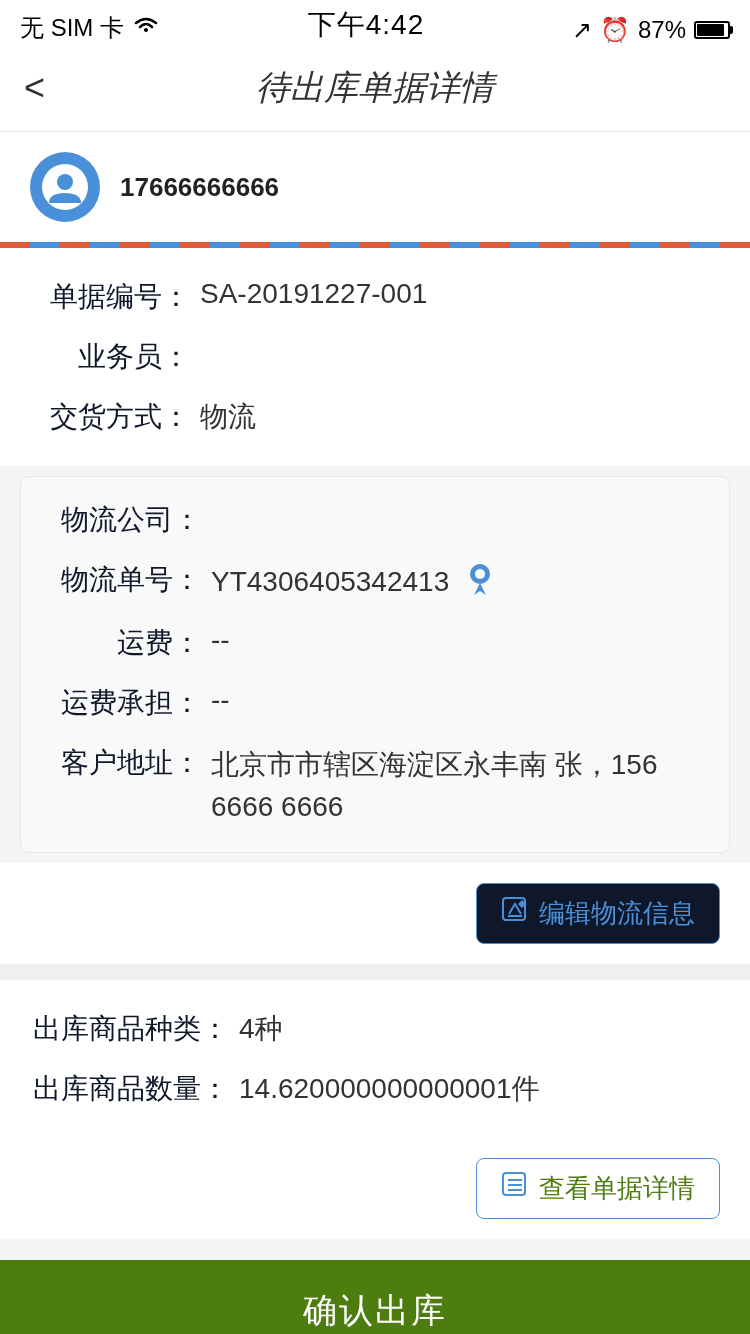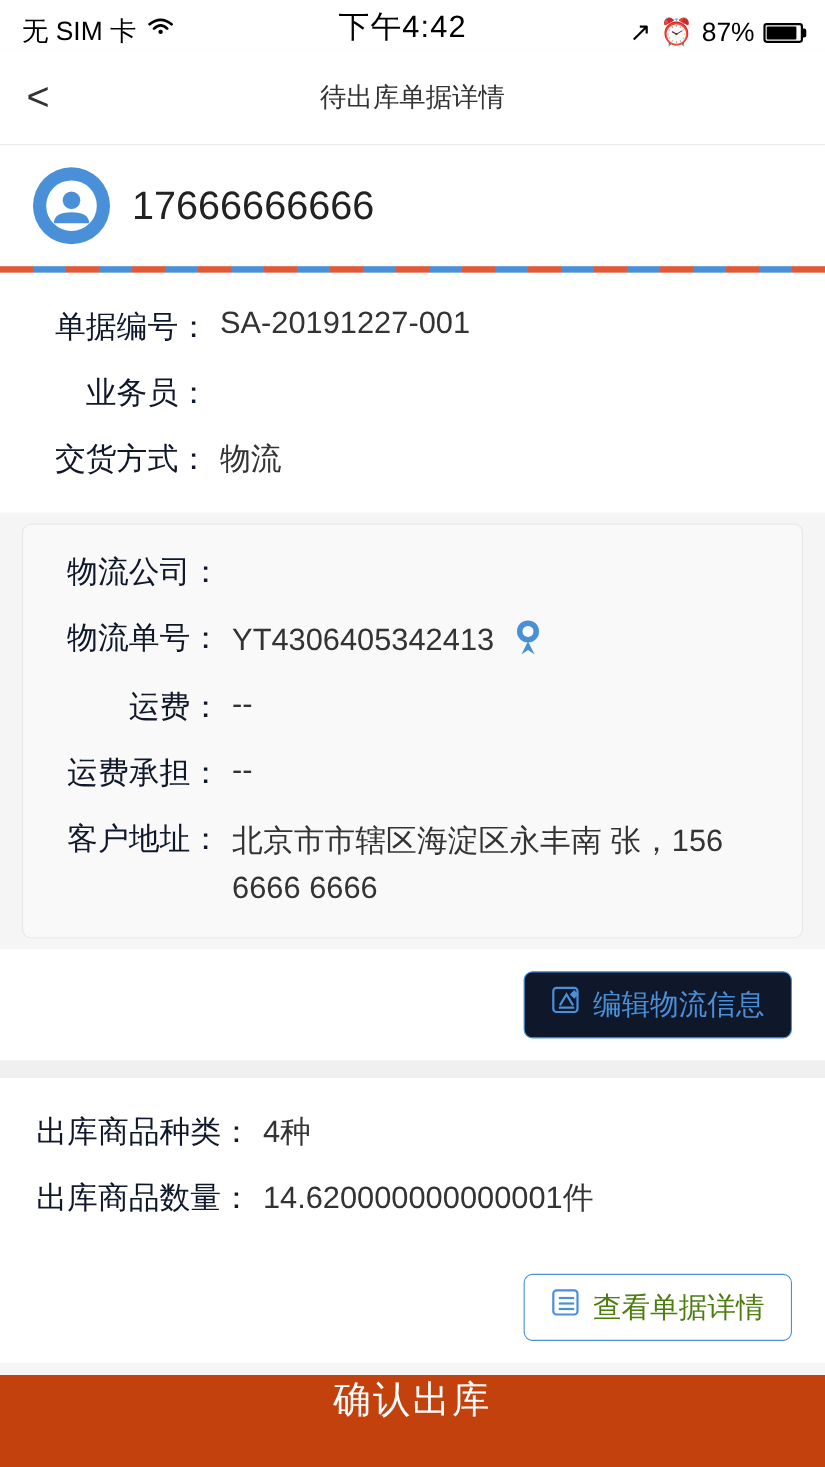--- a/index.html
+++ b/index.html
@@ -56,23 +56,24 @@
       border-bottom: 1px solid #e8e8e8;
     }
     .nav-back {
       position: absolute;
       left: 24px;
       font-size: 36px;
       color: #333;
       cursor: pointer;
     }
     .nav-title {
-      font-size: 24px;
+      font-size: 34px;
       font-weight: 500;
       color: #333;
+      font-style: italic;
     }
 
     
     .user-header {
       background: #fff;
       padding: 20px 30px;
       display: flex;
       align-items: center;
       gap: 20px;
     }
@@ -83,22 +84,22 @@
       display: flex; align-items: center; justify-content: center;
     }
     .user-avatar-icon {
       width: 46px; height: 46px;
       background: #fff;
       border-radius: 50%;
       display: flex; align-items: center; justify-content: center;
       font-size: 28px; color: #4a90d9;
     }
     .user-phone {
-      font-size: 36px;
-      font-weight: 400;
+      font-size: 26px;
+      font-weight: 700;
       color: #222;
     }
 
     
     .dash-divider {
       width: 100%;
       height: 6px;
       background: repeating-linear-gradient(
         90deg,
         #e05a3a 0px, #e05a3a 30px,
@@ -199,24 +200,24 @@
     .content-area {
       flex: 1;
       background: #f5f5f5;
     }
 
     
     .confirm-btn-container {
       position: fixed;
       bottom: 0;
       width: 750px;
-      background: #c2410c;
-      height: 84px;
-      display: flex;
-      align-items: flex-start;
+      background: #4d7c0f;
+      height: 74px;
+      display: flex;
+      align-items: flex-end;
       justify-content: center;
       cursor: pointer;
     }
     .confirm-btn-text {
       color: #fff;
       font-size: 34px;
       font-weight: 500;
       letter-spacing: 2px;
     }
 

